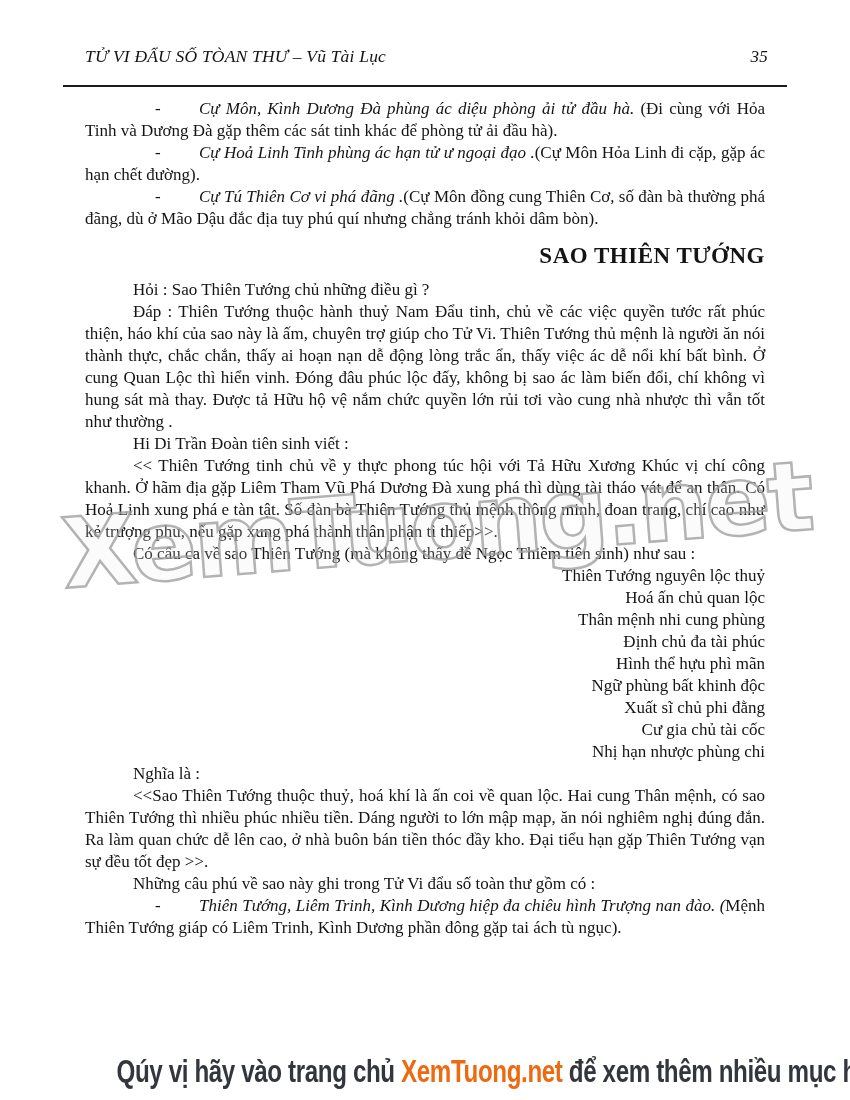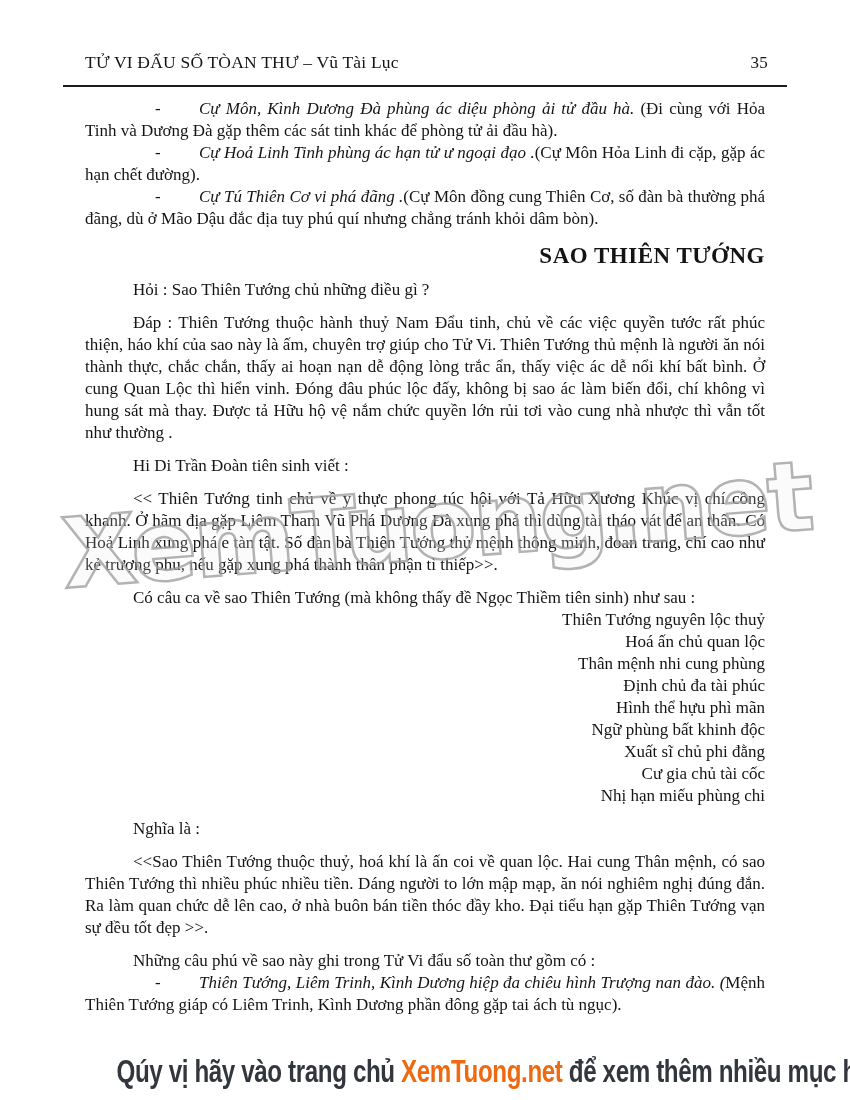--- a/index.html
+++ b/index.html
@@ -9,24 +9,25 @@
     background: #ffffff;
     font-family: "Liberation Serif", "DejaVu Serif", serif;
     color: #141414;
     overflow: hidden;
   }
   .page { position: absolute; inset: 0; }
 
   
   .header {
     position: absolute;
-    left: 85px; right: 82px; top: 52px;
+    left: 85px; right: 82px; top: 46px;
     display: flex; justify-content: space-between; align-items: center;
     font-size: 17.5px;
     letter-spacing: 0.2px;
+    font-style: italic;
   }
   .header .title { font-weight: normal; }
   .header .pagenum { font-size: 17px; }
   .header-rule {
     position: absolute;
     left: 63px; top: 85px;
     width: 724px; height: 2px;
     background: #1c1c1c;
   }
 
@@ -37,21 +38,21 @@
     width: 680px;
     font-size: 17px;
     line-height: 22px;
     text-align: justify;
   }
   p { margin: 0; }
   .bullet { text-indent: 70px; }
   .bullet .dash { display: inline-block; width: 14px; text-indent: 0; }
   .bullet .gap { display: inline-block; width: 30px; }
   .bullet .lead { font-style: italic; }
-  .indent { text-indent: 48px; margin-top: 11px; }
+  .indent { text-indent: 48px; }
   .section-heading {
     font-size: 23px;
     font-weight: bold;
     letter-spacing: 0.5px;
     margin: 15px 0 12px 0;
     padding-left: 50px;
     text-align: right;
   }
   .poem { margin-left: 88px; text-align: right; }
   .poem div { line-height: 22px; }
@@ -122,21 +123,21 @@
 
     <div class="poem">
       <div>Thiên Tướng nguyên lộc thuỷ</div>
       <div>Hoá ấn chủ quan lộc</div>
       <div>Thân mệnh nhi cung phùng</div>
       <div>Định chủ đa tài phúc</div>
       <div>Hình thể hựu phì mãn</div>
       <div>Ngữ phùng bất khinh độc</div>
       <div>Xuất sĩ chủ phi đằng</div>
       <div>Cư gia chủ tài cốc</div>
-      <div>Nhị hạn miếu phùng chi</div>
+      <div>Nhị hạn nhược phùng chi</div>
     </div>
 
     <p class="indent">Nghĩa là :</p>
     <p class="indent">&lt;&lt;Sao Thiên Tướng thuộc thuỷ, hoá khí là ấn coi về quan lộc. Hai cung Thân mệnh, có sao Thiên Tướng thì nhiều phúc nhiều tiền. Dáng người to lớn mập mạp, ăn nói nghiêm nghị đúng đắn. Ra làm quan chức dễ lên cao, ở nhà buôn bán tiền thóc đầy kho. Đại tiểu hạn gặp Thiên Tướng vạn sự đều tốt đẹp &gt;&gt;.</p>
     <p class="indent">Những câu phú về sao này ghi trong Tử Vi đẩu số toàn thư gồm có :</p>
 
 
     <p class="bullet"><span class="dash">-</span><span class="gap"></span><span class="lead">Thiên Tướng, Liêm Trinh, Kình Dương hiệp đa chiêu hình Trượng nan đào. (</span><span>Mệnh Thiên Tướng giáp có Liêm Trinh, Kình Dương phần đông gặp tai ách tù ngục).</span></p>
 
   </div>

